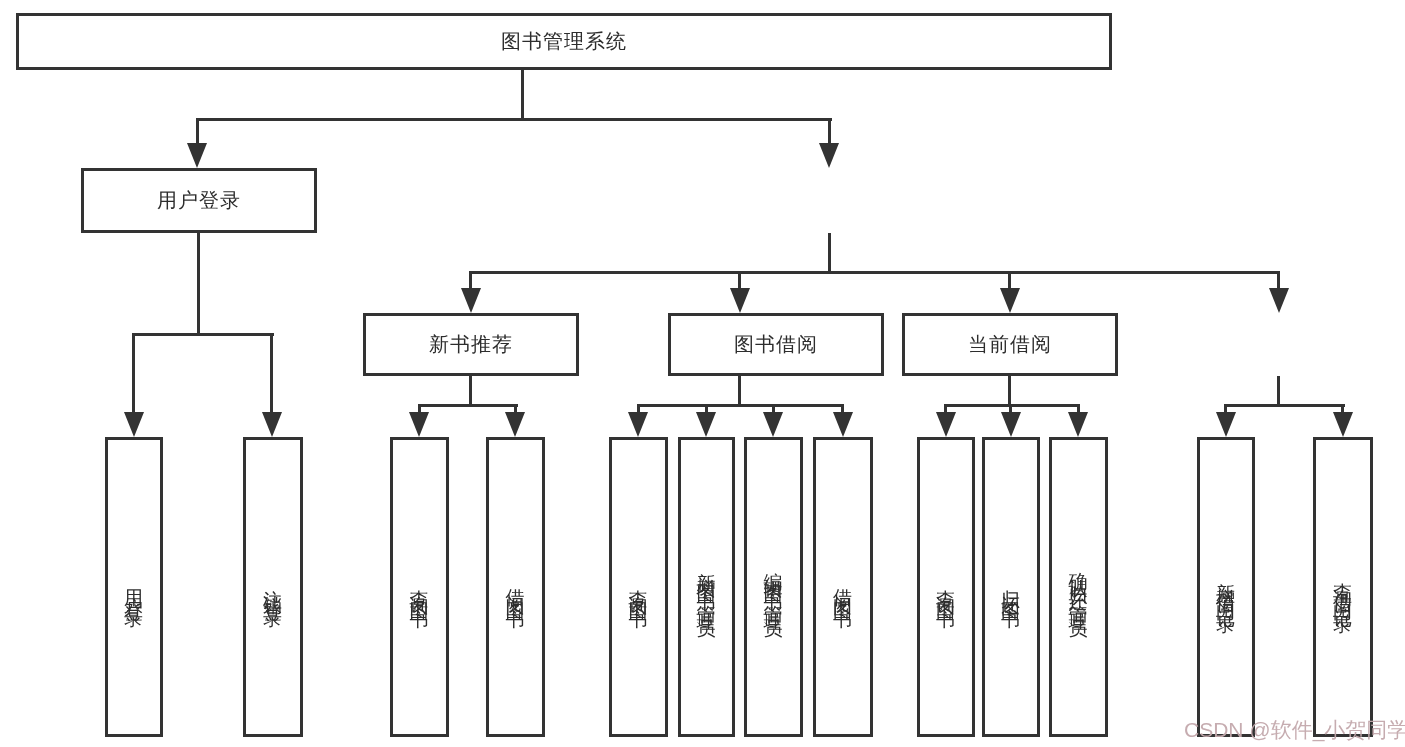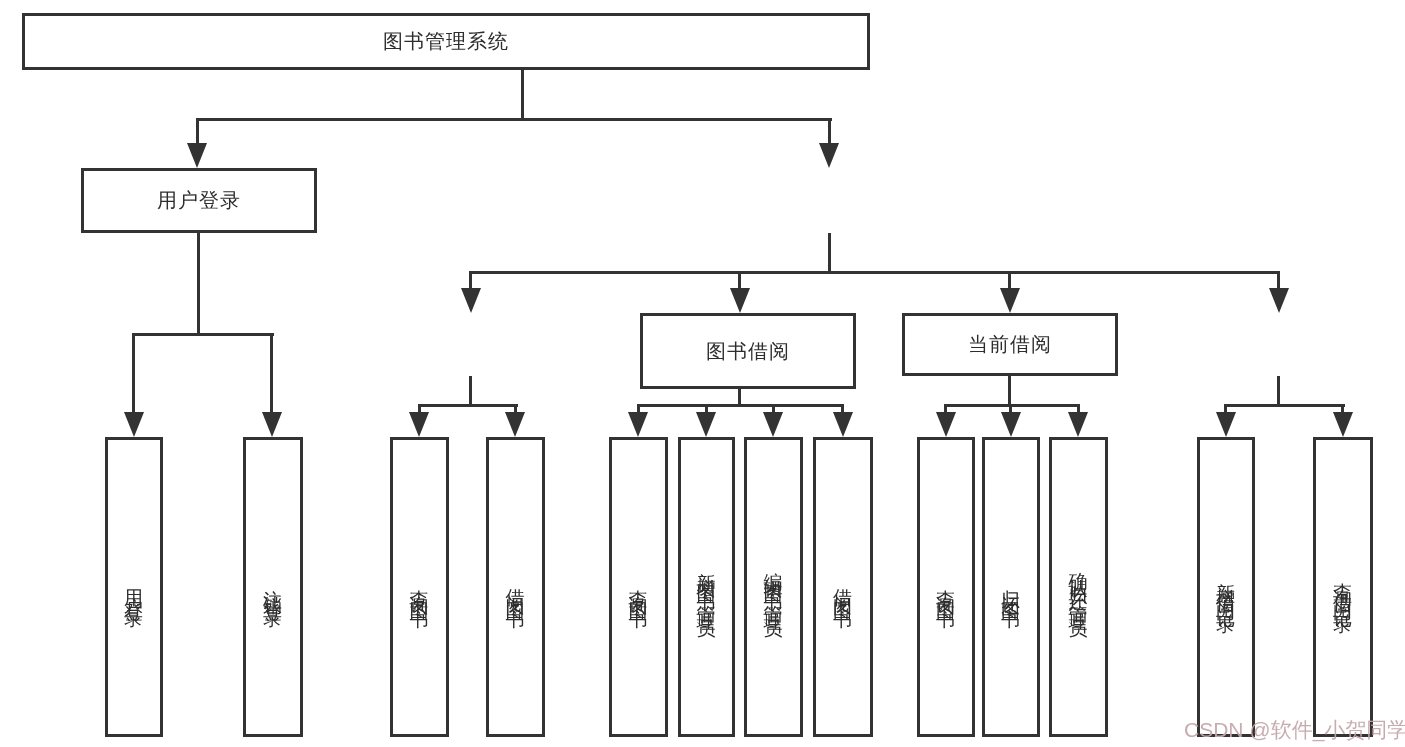--- a/index.html
+++ b/index.html
@@ -33,21 +33,21 @@
     position:absolute;left:1184px;top:716px;z-index:5;
     font-size:21px;letter-spacing:0px;color:#c3a8ac;opacity:0.95;
     white-space:nowrap;
   }
 </style>
 </head>
 <body>
 
 <div id="stage">
 
-  <div class="node" style="left:22px;top:13px;width:848px;height:57px;">
+  <div class="node" style="left:16px;top:13px;width:1096px;height:57px;">
     <span>图书管理系统</span>
   </div>
 
   <div class="line" style="left:521px;top:69px;width:3px;height:51px;"></div>
   <div class="line" style="left:196px;top:118px;width:636px;height:3px;"></div>
   <div class="line" style="left:196px;top:118px;width:3px;height:30px;"></div>
   <div class="arrow" style="left:187px;top:143px;"></div>
   <div class="line" style="left:828px;top:118px;width:3px;height:30px;"></div>
   <div class="arrow" style="left:819px;top:143px;"></div>
 
@@ -66,21 +66,24 @@
   <div class="line" style="left:469px;top:271px;width:811px;height:3px;"></div>
   <div class="line" style="left:469px;top:271px;width:3px;height:22px;"></div>
   <div class="arrow" style="left:461px;top:288px;"></div>
   <div class="line" style="left:738px;top:271px;width:3px;height:22px;"></div>
   <div class="arrow" style="left:730px;top:288px;"></div>
   <div class="line" style="left:1008px;top:271px;width:3px;height:22px;"></div>
   <div class="arrow" style="left:1000px;top:288px;"></div>
   <div class="line" style="left:1277px;top:271px;width:3px;height:22px;"></div>
   <div class="arrow" style="left:1269px;top:288px;"></div>
 
-  <div class="node" style="left:640px;top:313px;width:216px;height:76px;">
+  <div class="node" style="left:363px;top:313px;width:216px;height:63px;">
+    <span>新书推荐</span>
+  </div>
+  <div class="node" style="left:668px;top:313px;width:216px;height:63px;">
     <span>图书借阅</span>
   </div>
   <div class="node" style="left:902px;top:313px;width:216px;height:63px;">
     <span>当前借阅</span>
   </div>
 
   <div class="line" style="left:469px;top:376px;width:3px;height:31px;"></div>
   <div class="line" style="left:418px;top:404px;width:100px;height:3px;"></div>
   <div class="line" style="left:418px;top:404px;width:3px;height:12px;"></div>
   <div class="arrow" style="left:409px;top:412px;"></div>

